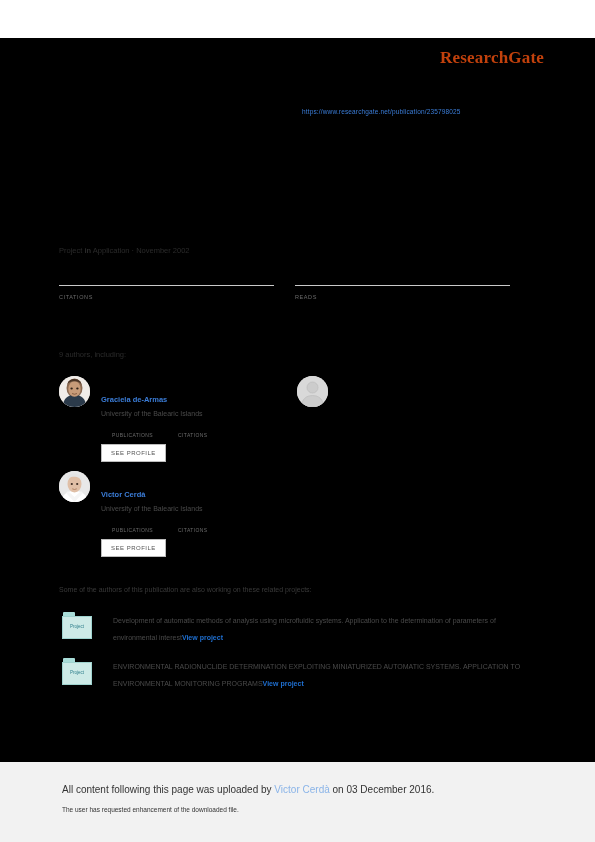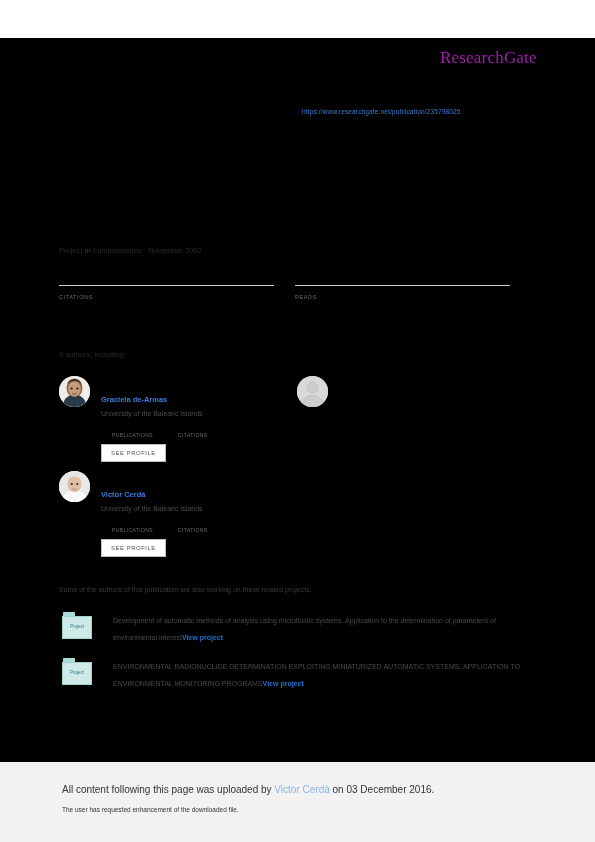--- a/index.html
+++ b/index.html
@@ -42,22 +42,22 @@
     background: #f2f2f2;
   }
 
   
   .rg-logo {
     position: absolute;
     left: 440px;
     top: 48px;
     font-family: "Liberation Serif", serif;
     font-size: 17px;
-    font-weight: normal;
-    color: #a21caf;
+    font-weight: bold;
+    color: #c2410c;
     letter-spacing: 0.2px;
     white-space: nowrap;
   }
 
   
   .url-line {
     position: absolute;
     left: 302px;
     top: 108px;
     font-size: 6.5px;
@@ -265,21 +265,21 @@
   <div class="dark-area"></div>
   <div class="footer-area"></div>
 
   <div class="rg-logo">ResearchGate</div>
 
   <div class="url-line">https://www.researchgate.net/publication/235798025</div>
 
   <div class="article-meta">
     <span>Project</span>
     <span class="em">in</span>
-    <span>Luminescence</span>
+    <span>Application</span>
     <span>·</span>
     <span>November 2002</span>
   </div>
 
   <div class="stat-block stat-left">
     <div class="stat-number"></div>
     <div class="stat-rule"></div>
     <div class="stat-label">CITATIONS</div>
   </div>
   <div class="stat-block stat-right">

